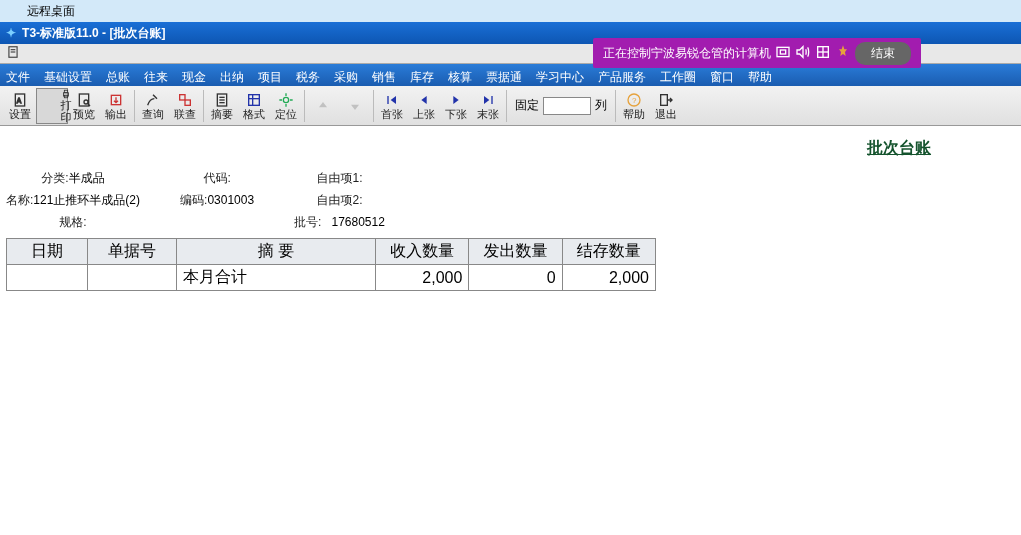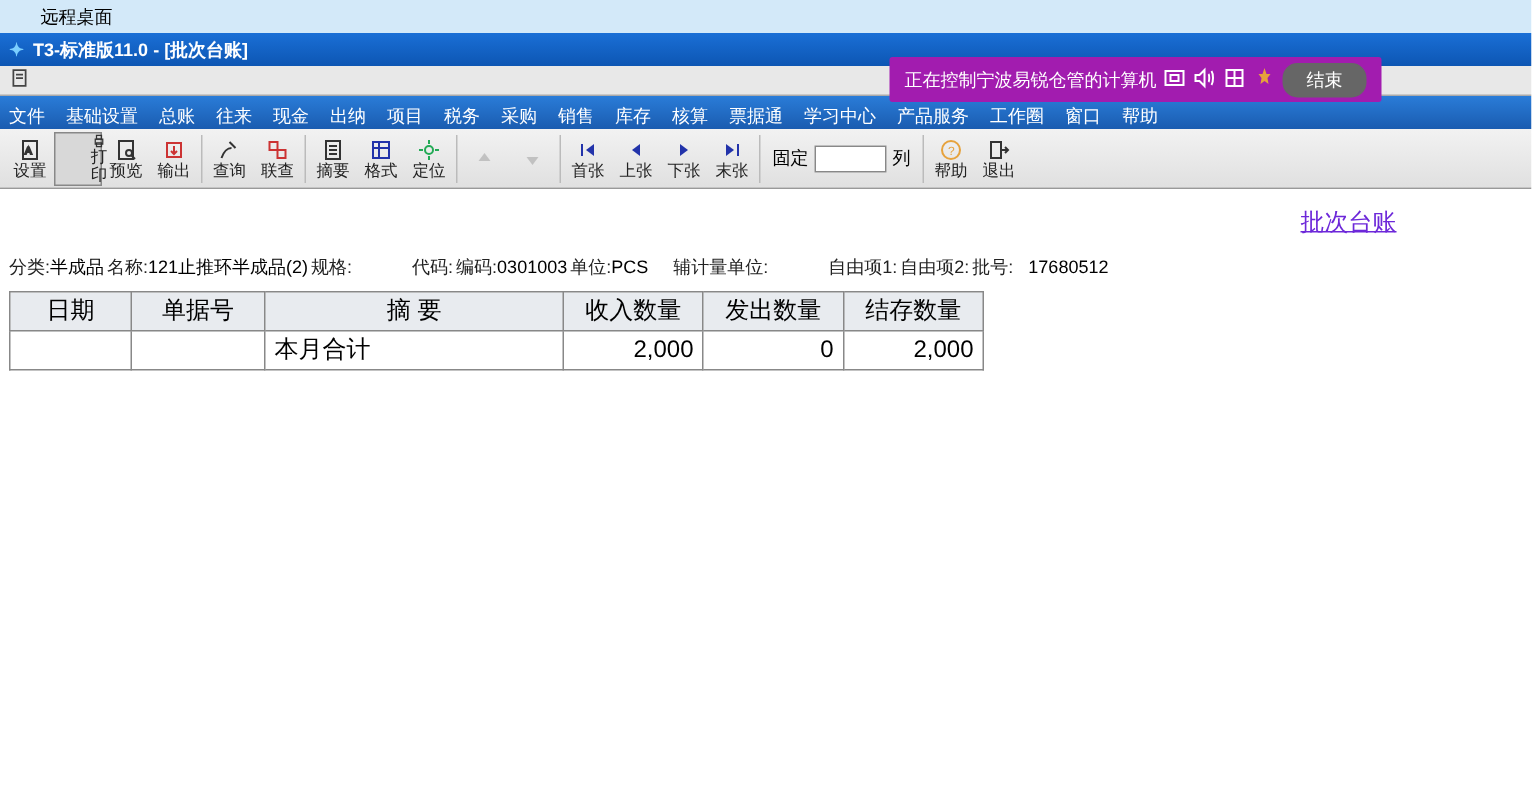--- a/index.html
+++ b/index.html
@@ -26,24 +26,24 @@
 .tbtn.active { border: 1px solid #888; background: #d8d8d8; padding-left: 28px; }
 .tbtn svg { width: 16px; height: 16px; }
 .tbtn-label { font-size: 11px; line-height: 12px; color: #222; }
 .tbtn.disabled .tbtn-label { color: #aaa; }
 .tbtn.disabled svg { opacity: 0.4; }
 .tsep { width: 1px; height: 32px; background: #bbb; margin: 0 2px; }
 .fixed-box { display: inline-flex; align-items: center; gap: 4px; margin: 0 6px; }
 .fixed-box input { width: 48px; height: 18px; border: 1px solid #888; background: #fff; }
 
 .content { padding: 12px 12px 0 6px; position: relative; }
-.page-heading { position: absolute; right: 90px; top: 12px; color: #6d28d9; text-decoration: underline; font-size: 16px; font-weight: normal; }
+.page-heading { position: absolute; right: 90px; top: 12px; color: #14532d; text-decoration: underline; font-size: 16px; font-weight: bold; }
 
 .fields { display: flex; gap: 40px; margin-top: 30px; margin-bottom: 6px; font-size: 12px; line-height: 20px; }
-.fcol { display: flex; flex-direction: row; gap: 2px; }
+.fcol { display: flex; flex-direction: column; gap: 2px; text-align: center; }
 .fcol .label { color: #222; }
 
 .data-table { border-collapse: collapse; font-size: 16px; width: 650px; }
 .data-table th, .data-table td { border: 1px solid #888; padding: 2px 6px; height: 20px; background: #fff; }
 .data-table th { background: #e8ebef; font-weight: normal; text-align: center; }
 .data-table td.num { text-align: right; }
 .data-table td.txt { text-align: left; }
 .col-date { width: 78px; }
 .col-docno { width: 86px; }
 .col-desc { width: 192px; }
@@ -256,21 +256,20 @@
 
   <div class="fields">
     <div class="fcol">
       <div><span class="label">分类:</span><span>半成品</span></div>
       <div><span class="label">名称:</span><span>121止推环半成品(2)</span></div>
       <div><span class="label">规格:</span><span></span></div>
     </div>
     <div class="fcol">
       <div><span class="label">代码:</span><span></span></div>
       <div><span class="label">编码:</span><span>0301003</span></div>
-      <div><span class="label">单位:</span><span>PCS</span> &nbsp;&nbsp;&nbsp; <span class="label">辅计量单位:</span><span></span></div>
     </div>
     <div class="fcol">
       <div><span class="label">自由项1:</span><span></span></div>
       <div><span class="label">自由项2:</span><span></span></div>
       <div><span class="label">批号:</span> &nbsp; <span>17680512</span></div>
     </div>
   </div>
 
   <table class="data-table">
     <thead>

